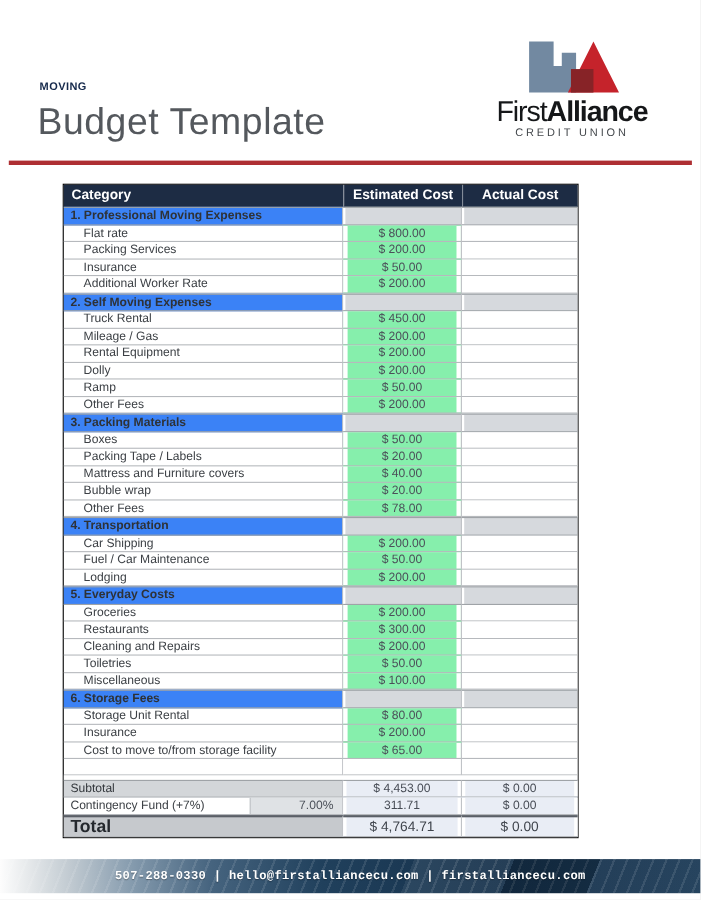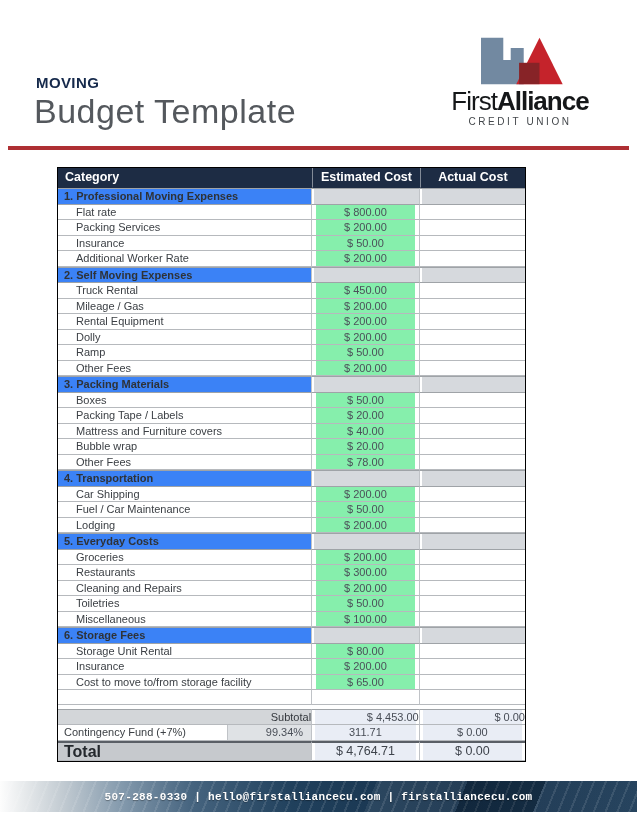--- a/index.html
+++ b/index.html
@@ -4,21 +4,21 @@
 <style>
   * { margin:0; padding:0; box-sizing:border-box; }
   html,body { background:#e9e9e9; }
   .page {
     position:relative; width:637px; height:818px; margin:0 auto;
     background:#ffffff; overflow:hidden;
     font-family:"Liberation Sans", sans-serif; color:#3c4045;
   }
 
   
-  .eyebrow { position:absolute; left:36px; top:74px; font-size:15px; font-weight:bold;
+  .eyebrow { position:absolute; left:36px; top:74px; font-size:10px; font-weight:bold;
              letter-spacing:.4px; color:#15294b; }
   .doc-title { position:absolute; left:34px; top:92px; font-size:34px; font-weight:300;
                letter-spacing:.5px; color:#54585d; }
   .logo { position:absolute; left:428px; top:34px; width:184px; text-align:center; }
   .logo-mark { display:block; margin:0 auto 2px auto; }
   .logo-text { font-size:26px; color:#151719; letter-spacing:-1px; line-height:26px; }
   .logo-text .bold { font-weight:800; }
   .logo-tagline { font-size:10px; color:#43474b; letter-spacing:2.6px; margin-top:2px; }
   .red-rule { position:absolute; left:8px; top:146px; width:621px; height:4px; background:#ae2f33; }
 
@@ -44,21 +44,21 @@
   tr.data td.act { background:#ffffff; }
 
   tr.sec td { background:#3b82f6; border-top:1px solid #9fa3a7; border-bottom:1px solid #9fa3a7; }
   tr.sec td.cat { font-weight:bold; color:#2e3237; padding-left:6px; }
   tr.sec td.est, tr.sec td.act { background:#d6d9dd; box-shadow:inset 2px 0 0 #fff; }
 
   tr.blank td.est { background:#ffffff; box-shadow:none; }
 
   tr.spacer td { border:0; height:4px; line-height:4px; background:#ffffff; }
 
-  tr.subtotal td { border-top:1px solid #9fa3a7;text-align:right; }
+  tr.subtotal td { border-top:1px solid #9fa3a7; }
   tr.subtotal td.cat { background:#d3d6d9; padding-left:6px; color:#34383d; }
   tr.subtotal td.est, tr.subtotal td.act,
   tr.contingency td.est, tr.contingency td.act,
   tr.total td.est, tr.total td.act {
     background:#e9edf5; color:#474c55;
     box-shadow:inset 3px 0 0 #fff, inset -3px 0 0 #fff;
   }
   tr.contingency td.cat { padding:0; }
   .cf-wrap { display:flex; justify-content:space-between; align-items:stretch; height:100%; }
   .cf-label { padding-left:6px; }
@@ -288,21 +288,21 @@
         </tr>
         <tr class="subtotal">
           <td class="cat">Subtotal</td>
           <td class="est">$ 4,453.00</td>
           <td class="act">$ 0.00</td>
         </tr>
         <tr class="contingency">
           <td class="cat">
             <div class="cf-wrap">
               <span class="cf-label">Contingency Fund (+7%)</span>
-              <span class="cf-pct">99.34%</span>
+              <span class="cf-pct">7.00%</span>
             </div>
           </td>
           <td class="est">311.71</td>
           <td class="act">$ 0.00</td>
         </tr>
         <tr class="total">
           <td class="cat">Total</td>
           <td class="est">$ 4,764.71</td>
           <td class="act">$ 0.00</td>
         </tr>

